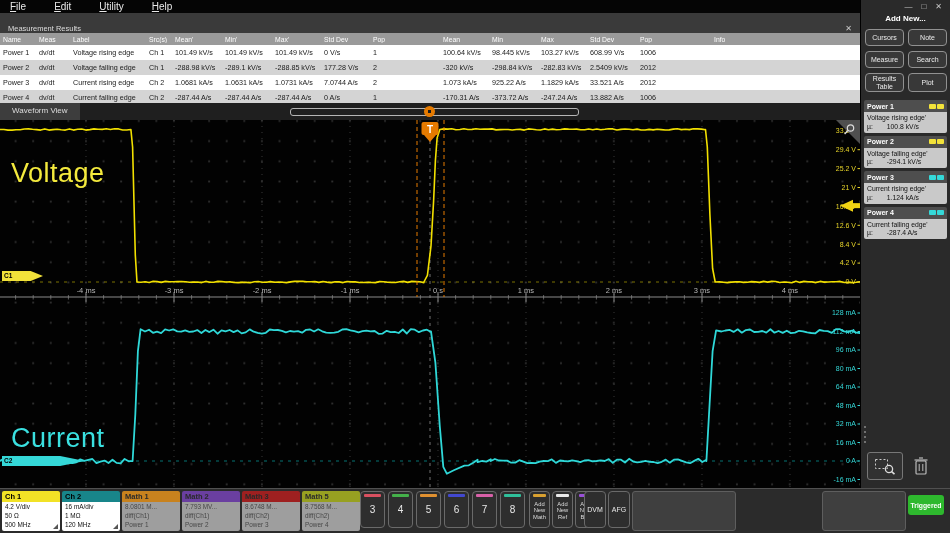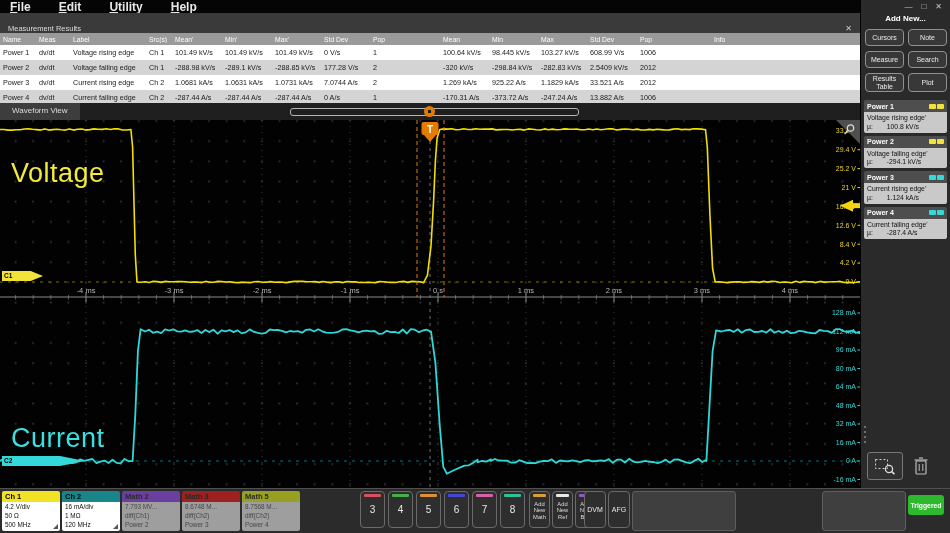--- a/index.html
+++ b/index.html
@@ -1,21 +1,21 @@
 <!DOCTYPE html>
 <html><head>
 <meta charset="utf-8">
 <style>
   html,body{margin:0;padding:0;background:#111;}
   .screen{position:relative;width:950px;height:533px;background:#000;overflow:hidden;
           font-family:"Liberation Sans",sans-serif;-webkit-font-smoothing:antialiased;}
   
   .menubar{position:absolute;left:0;top:0;width:860px;height:13px;background:#050505;
            display:flex;gap:28px;padding-left:10px;align-items:center;box-sizing:border-box;}
-  .menu-item{font-size:12px;color:#e8e8e8;font-weight:bold;}
+  .menu-item{font-size:10px;color:#e8e8e8;}
   .menu-item u{text-decoration:underline;}
   
   .meas{position:absolute;left:0;top:13px;width:860px;height:90px;background:#161616;}
   .meas-title{height:20px;background:#3a3a3a;color:#ddd;font-size:7.5px;display:flex;align-items:flex-end;padding:0 8px;}
   .meas-close{margin-left:auto;font-size:8px;color:#ccc;}
   .mt-row{display:flex;height:15px;align-items:center;}
   .mt-head{height:12px;background:#9a9a9a;}
   .mt-head .mc{color:#fff;font-size:6.8px;}
   .mt-r0{background:#ffffff;}.mt-r1{background:#d4d4d4;}
   .mc{padding-left:3px;box-sizing:border-box;white-space:nowrap;overflow:hidden;font-size:7.2px;color:#1a1a1a;}
@@ -171,21 +171,21 @@
         <div class="mt-row mt-r0">
           <span class="mc c0">Power 3</span>
           <span class="mc c1">dv/dt</span>
           <span class="mc c2">Current rising edge</span>
           <span class="mc c3">Ch 2</span>
           <span class="mc c4">1.0681 kA/s</span>
           <span class="mc c5">1.0631 kA/s</span>
           <span class="mc c6">1.0731 kA/s</span>
           <span class="mc c7">7.0744 A/s</span>
           <span class="mc c8">2</span>
-          <span class="mc c9">1.269 kA/s</span>
+          <span class="mc c9">1.073 kA/s</span>
           <span class="mc c10">925.22 A/s</span>
           <span class="mc c11">1.1829 kA/s</span>
           <span class="mc c12">33.521 A/s</span>
           <span class="mc c13">2012</span>
           <span class="mc c14"></span>
         </div>
         <div class="mt-row mt-r1">
           <span class="mc c0">Power 4</span>
           <span class="mc c1">dv/dt</span>
           <span class="mc c2">Current falling edge</span>
@@ -464,20 +464,28 @@
         <div class="cb">
           <div class="cb-h" style="background: rgb(24, 133, 138);">Ch 2</div>
           <div class="cb-b">
             <div>16 mA/div</div>
             <div>1 MΩ</div>
             <div>120 MHz</div>
             <span class="probe"></span>
           </div>
         </div>
         <div class="cb dim">
+          <div class="cb-h" style="background: rgb(200, 130, 30);">Math 1</div>
+          <div class="cb-b">
+            <div>8.0801 M...</div>
+            <div>diff(Ch1)</div>
+            <div>Power 1</div>
+          </div>
+        </div>
+        <div class="cb dim">
           <div class="cb-h" style="background: rgb(106, 63, 160);">Math 2</div>
           <div class="cb-b">
             <div>7.793 MV...</div>
             <div>diff(Ch1)</div>
             <div>Power 2</div>
           </div>
         </div>
         <div class="cb dim">
           <div class="cb-h" style="background: rgb(158, 32, 32);">Math 3</div>
           <div class="cb-b">

